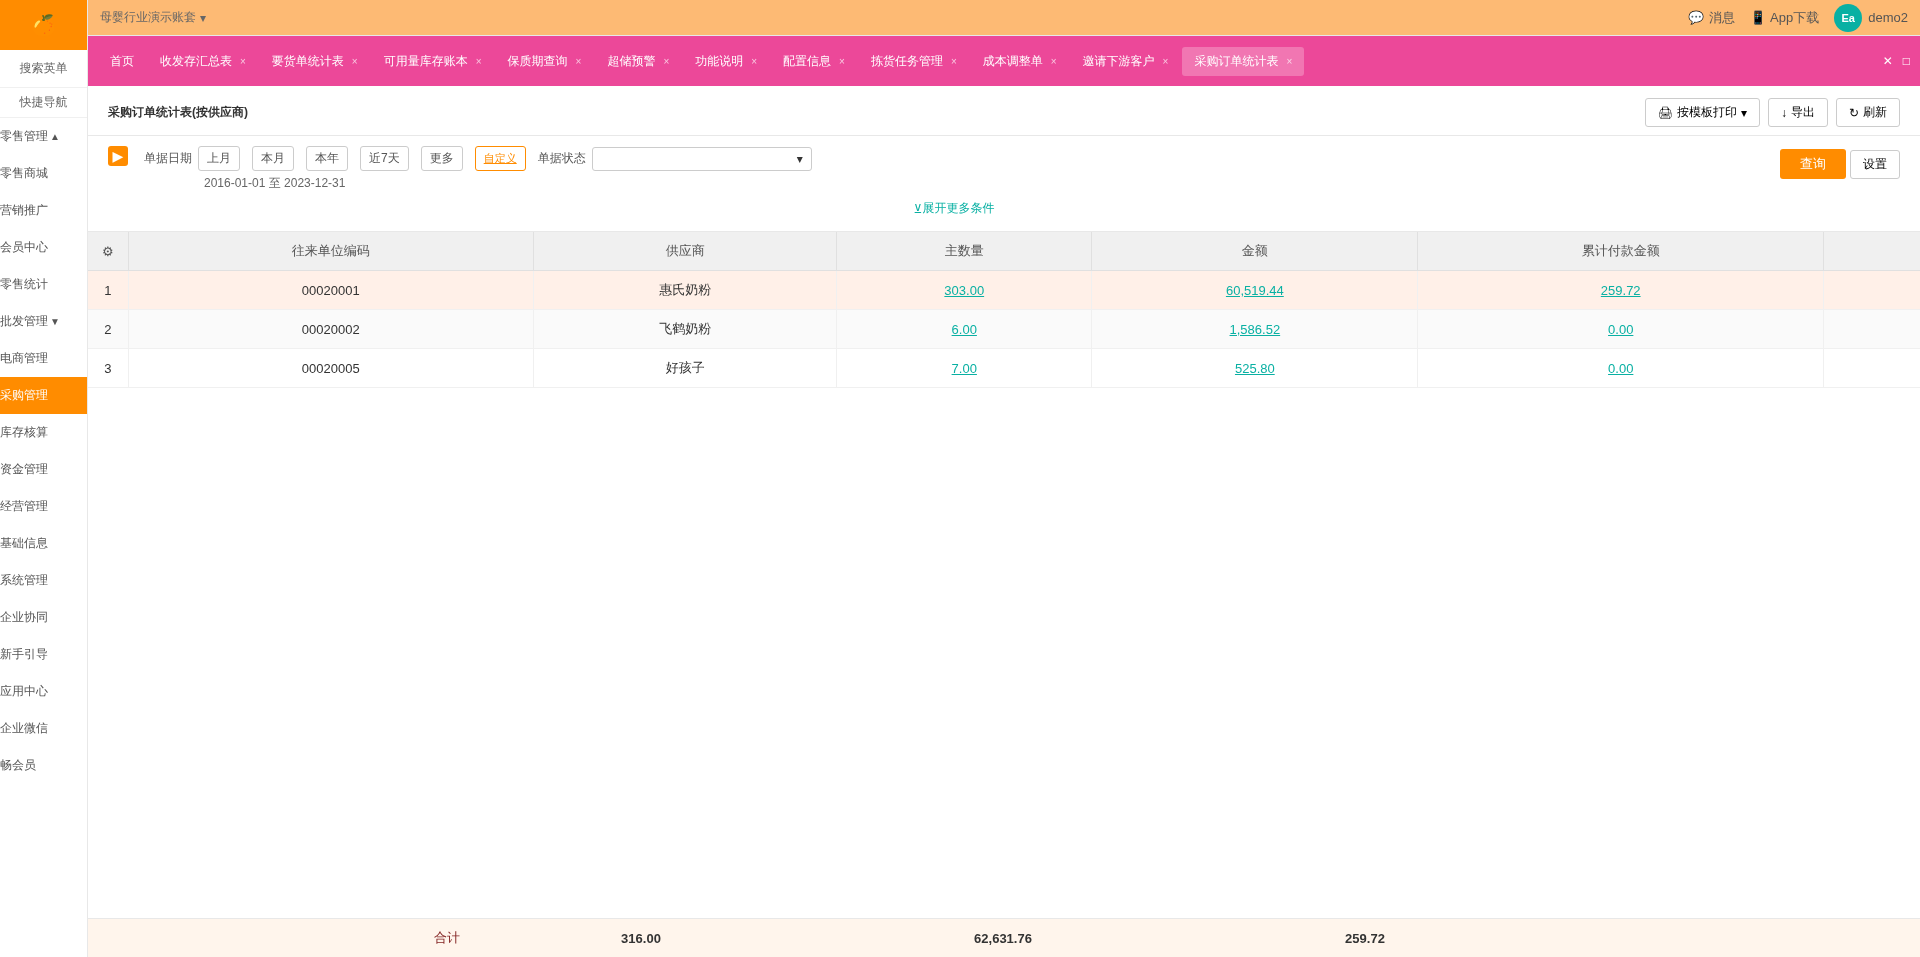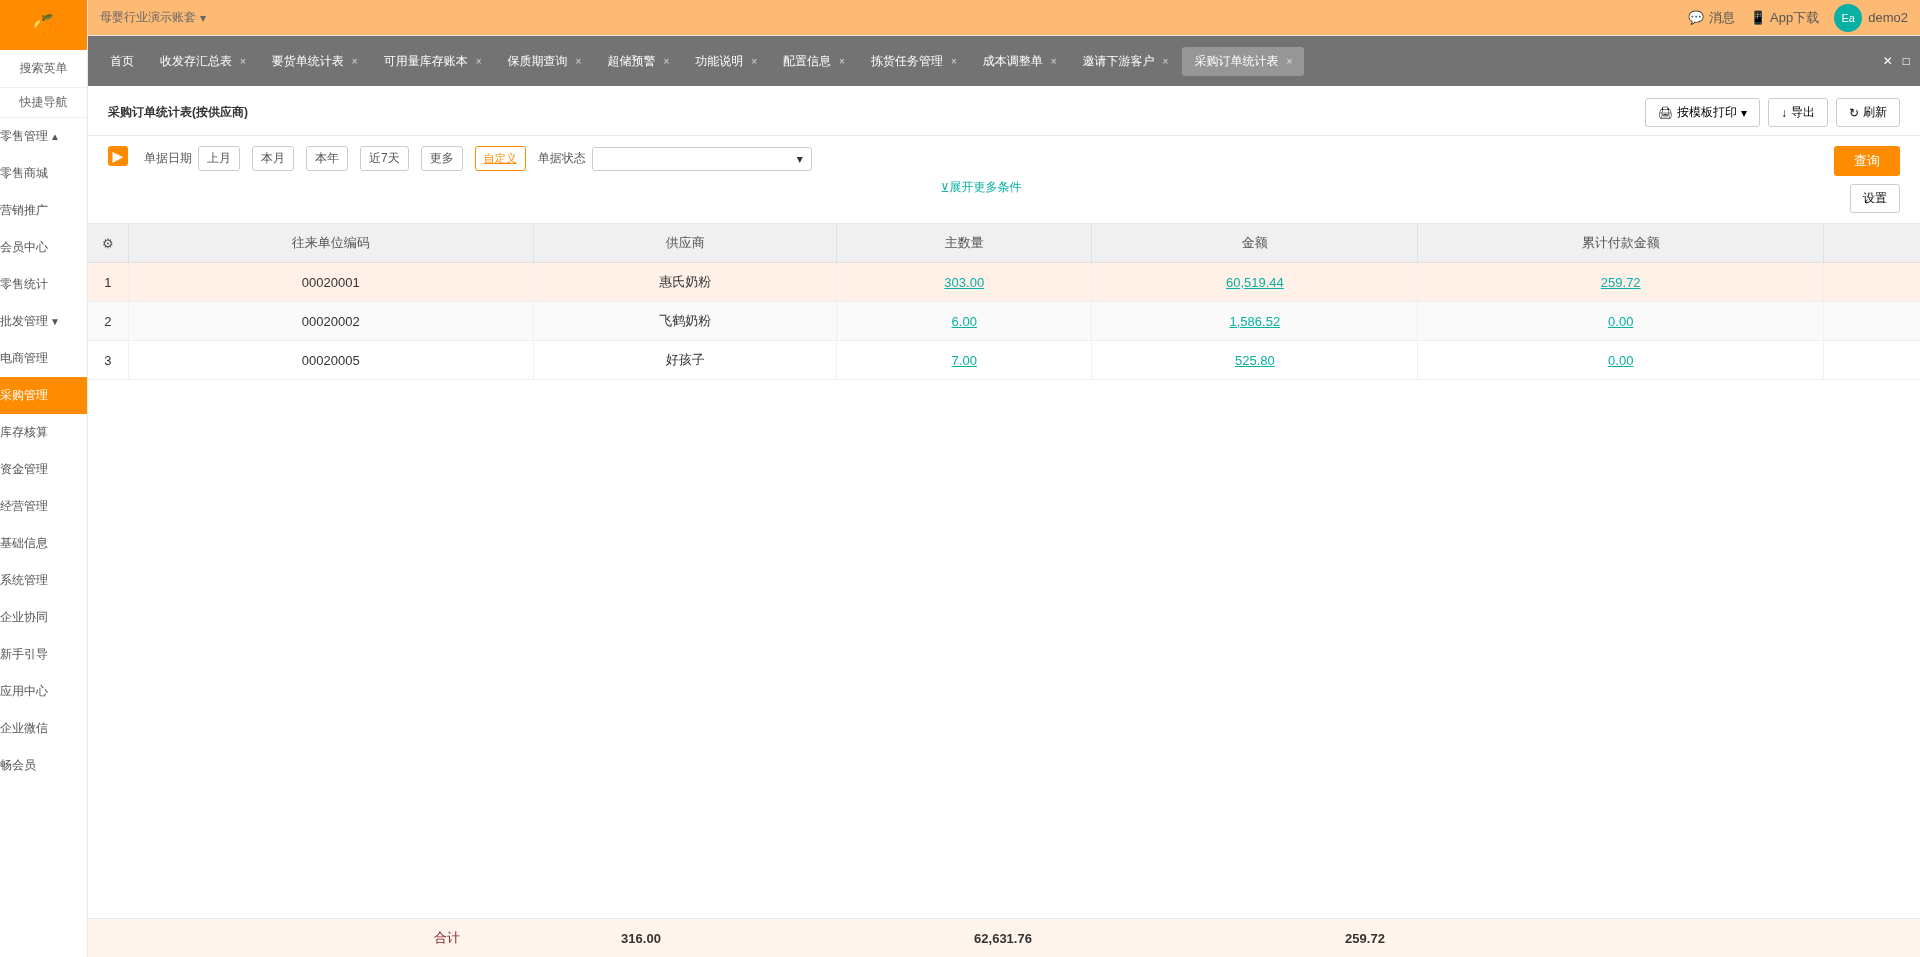--- a/index.html
+++ b/index.html
@@ -11,32 +11,32 @@
     .sidebar-search { padding: 10px 0; text-align: center; color: #666; font-size: 12px; cursor: pointer; border-bottom: 1px solid #f0f0f0; }
     .sidebar-nav { padding: 6px 0; text-align: center; color: #666; font-size: 12px; cursor: pointer; border-bottom: 1px solid #f0f0f0; }
     .sidebar-item { padding: 10px 0; text-align: center; font-size: 12px; color: #555; cursor: pointer; display: flex; flex-direction: row; align-items: center; gap: 2px; }
     .sidebar-item.active { color: #fff; background: #ff8c00; }
     .sidebar-item .arrow { font-size: 10px; }
 
     
     .main { flex: 1; display: flex; flex-direction: column; height: 957px; overflow: hidden; }
 
     
-    .topbar { background: #737373; height: 50px; display: flex; align-items: center; padding: 0 10px; gap: 2px; flex-shrink: 0; }
+    .topbar { background: #ec4899; height: 50px; display: flex; align-items: center; padding: 0 10px; gap: 2px; flex-shrink: 0; }
     .topbar-tab { color: #fff; padding: 6px 12px; font-size: 12px; cursor: pointer; white-space: nowrap; display: flex; align-items: center; gap: 4px; border-radius: 3px; }
     .topbar-tab.active { background: rgba(255,255,255,0.25); font-weight: normal; }
     .topbar-tab .close-btn { font-size: 10px; opacity: 0.7; }
     .topbar-right { margin-left: auto; display: flex; align-items: center; gap: 10px; color: #fff; font-size: 12px; }
 
     
     .header { background: #fdba74; height: 36px; display: flex; align-items: center; padding: 0 12px; border-bottom: 1px solid #e8e8e8; flex-shrink: 0; }
     .header-breadcrumb { font-size: 12px; color: #666; display: flex; align-items: center; gap: 4px; }
     .header-right { margin-left: auto; display: flex; align-items: center; gap: 15px; font-size: 13px; color: #555; }
     .header-user { display: flex; align-items: center; gap: 6px; cursor: pointer; }
-    .avatar { width: 28px; height: 28px; border-radius: 50%; background: #09b0a3; display: flex; align-items: center; justify-content: center; color: #fff; font-size: 11px; }
+    .avatar { width: 28px; height: 28px; border-radius: 50%; background: #09b0a3; display: flex; align-items: center; justify-content: center; color: #fff; font-size: 11px; font-weight: bold; }
 
     
     .content { flex: 1; background: #f5f5f5; display: flex; flex-direction: column; overflow: hidden; }
 
     
     .page-header { background: #fff; padding: 12px 20px 8px; display: flex; align-items: center; justify-content: space-between; border-bottom: 1px solid #e8e8e8; flex-shrink: 0; }
     .page-title { font-size: 12px; font-weight: bold; color: #333; }
     .page-actions { display: flex; align-items: center; gap: 8px; }
     .btn-print { border: 1px solid #ccc; background: #fff; padding: 5px 12px; border-radius: 3px; cursor: pointer; font-size: 12px; display: flex; align-items: center; gap: 4px; }
     .btn-export { border: 1px solid #ccc; background: #fff; padding: 5px 12px; border-radius: 3px; cursor: pointer; font-size: 12px; display: flex; align-items: center; gap: 4px; }
@@ -48,21 +48,21 @@
     .date-btn { padding: 3px 8px; font-size: 12px; border: 1px solid #ccc; border-radius: 3px; cursor: pointer; background: #fff; color: #555; }
     .date-btn.custom { background: #fff; color: #ff8c00; border-color: #ff8c00; font-size: 11px; text-decoration: underline; }
     .filter-date-range { font-size: 12px; color: #666; }
     .filter-select { border: 1px solid #ccc; border-radius: 3px; padding: 4px 8px; font-size: 12px; min-width: 180px; cursor: pointer; display: flex; align-items: center; justify-content: space-between; background: #fff; }
     .filter-input { border: 1px solid #ccc; border-radius: 3px; padding: 4px 8px; font-size: 12px; width: 200px; }
     .filter-more { display: flex; align-items: center; justify-content: center; color: #09b0a3; font-size: 12px; cursor: pointer; padding: 4px; margin-top: 4px; }
     .btn-query { background: #ff8c00; color: #fff; border: none; padding: 6px 20px; border-radius: 3px; cursor: pointer; font-size: 13px; }
     .btn-settings { border: 1px solid #ccc; background: #fff; padding: 5px 12px; border-radius: 3px; cursor: pointer; font-size: 12px; display: block; margin-top: 4px; }
     .toggle-arrow { background: #ff8c00; color: #fff; width: 20px; height: 20px; display: flex; align-items: center; justify-content: center; border-radius: 3px; cursor: pointer; font-size: 14px; flex-shrink: 0; }
     .filter-section { background: #fff; padding: 10px 20px; border-bottom: 1px solid #e8e8e8; display: flex; align-items: flex-start; gap: 16px; }
-    .filter-actions { display: flex; flex-direction: column; gap: 4px; align-items: flex-end; margin-left: auto; }
+    .filter-actions { display: flex; flex-direction: row; gap: 4px; align-items: flex-end; margin-left: auto; }
     .ellipsis-btn { cursor: pointer; color: #999; font-size: 16px; }
 
     
     .table-area { flex: 1; overflow: auto; padding: 0; background: #fff; margin: 0; }
     table { width: 100%; border-collapse: collapse; }
     thead tr { background: #f0f0f0; }
     thead th { padding: 10px 12px; font-size: 13px; color: #555; font-weight: normal; text-align: center; border-bottom: 1px solid #e0e0e0; border-right: 1px solid #e0e0e0; white-space: nowrap; }
     thead th:last-child { border-right: none; }
     tbody tr { border-bottom: 1px solid #f0f0f0; }
     tbody tr:nth-child(odd) { background: #fff; }
@@ -261,20 +261,23 @@
               <button class="date-btn custom">自定义</button>
             </div>
           </div>
           <div class="filter-item">
             <span class="filter-label">单据状态</span>
             <div class="filter-select" style="min-width:220px;">
               <span></span>
               <span>▾</span>
             </div>
           </div>
+        </div>
+        <div class="filter-row" style="margin-top:4px;padding-left:60px;">
+          <span class="filter-date-range">2016-01-01 至 2023-12-31</span>
         </div>
         <div class="filter-more">
           <span>⊻</span>
           <span>展开更多条件</span>
         </div>
       </div>
       <div class="filter-actions">
         <button class="btn-query">查询</button>
         <button class="btn-settings">设置</button>
       </div>

